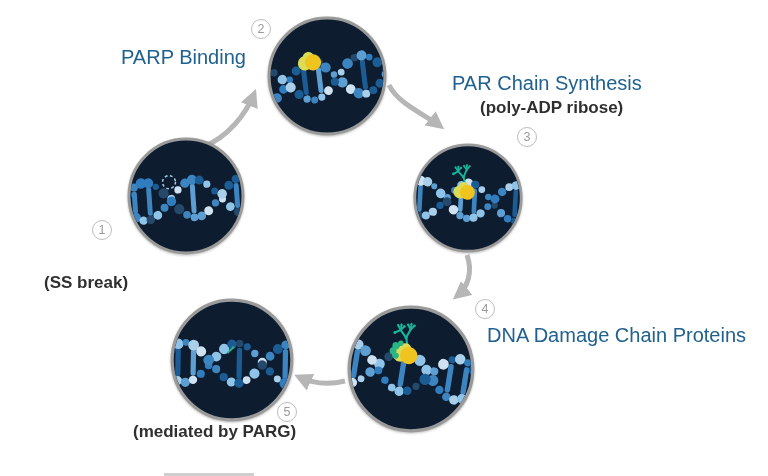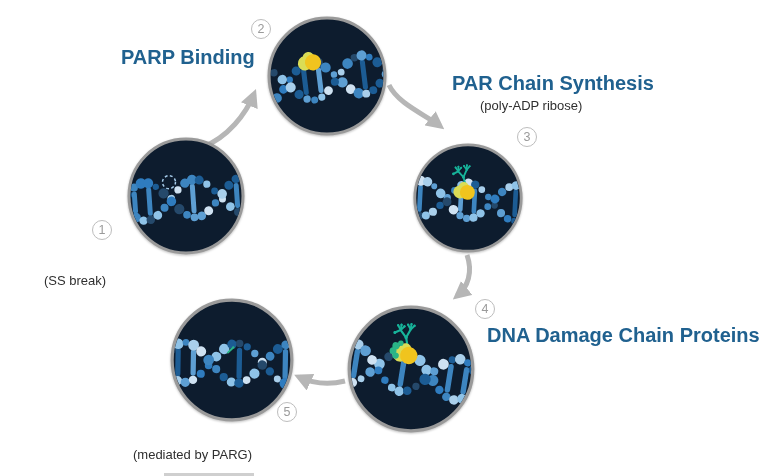--- a/index.html
+++ b/index.html
@@ -10,25 +10,25 @@
   .arrow-layer{position:absolute;left:0;top:0;pointer-events:none;}
   .dna-svg{position:absolute;filter:drop-shadow(0 1px 1px rgba(0,0,0,0.25));}
   .badge{
     position:absolute;width:20px;height:20px;border-radius:50%;
     border:1.5px solid #bdbdbd;color:#9a9a9a;font-size:12.5px;
     display:flex;align-items:center;justify-content:center;box-sizing:border-box;
     background:#fff;
   }
   .label{
     position:absolute;color:var(--heading,#20618F);font-size:20px;
-    white-space:nowrap;letter-spacing:0;line-height:1.1;font-weight:bold;
+    white-space:nowrap;letter-spacing:0;line-height:1.1;
   }
   .sublabel{
-    position:absolute;color:var(--sub,#2f2f2f);font-size:13px;
-    white-space:nowrap;line-height:1.1;
+    position:absolute;color:var(--sub,#2f2f2f);font-size:17px;
+    white-space:nowrap;line-height:1.1;font-weight:bold;
   }
   .crop-line{position:absolute;left:164px;top:473px;width:90px;height:3px;background:#cfcfcf;}
 </style>
 </head>
 <body>
 
 <div id="canvas">
 
   <svg class="arrow-layer" width="768" height="476" viewBox="0 0 768 476">
     <defs>
@@ -364,16 +364,16 @@
         <circle cx="96.2" cy="55.78419718508579" r="4.195676415685739" fill="#3D85C0"></circle>
         <circle cx="103.5" cy="48.74788967702128" r="4.724512492106078" fill="#1C5C94"></circle>
         <circle cx="110.8" cy="44.6577488621678" r="4.053046731483483" fill="#3D85C0"></circle>
         <circle cx="118.1" cy="44.35928016857665" r="5.0969241943181265" fill="#8FC3E8"></circle>
         <circle cx="125.4" cy="47.91418242569112" r="3.872630411653154" fill="#CFE2F2"></circle>
         <line x1="56" y1="53" x2="60" y2="49" stroke="#2AB587" stroke-width="1.8" stroke-linecap="round"></line>
         <circle cx="61" cy="48" r="1.2" fill="#2AB587"></circle>
       </g>
     </svg>
   <div class="badge" style="left:277px;top:402px">5</div>
-  <div class="sublabel" style="left:133px;top:448px">(mediated by PARG)</div>
+  <div class="sublabel" style="left:133px;top:423px">(mediated by PARG)</div>
 
   <div class="crop-line"></div>
 </div>
 
 </body></html>

